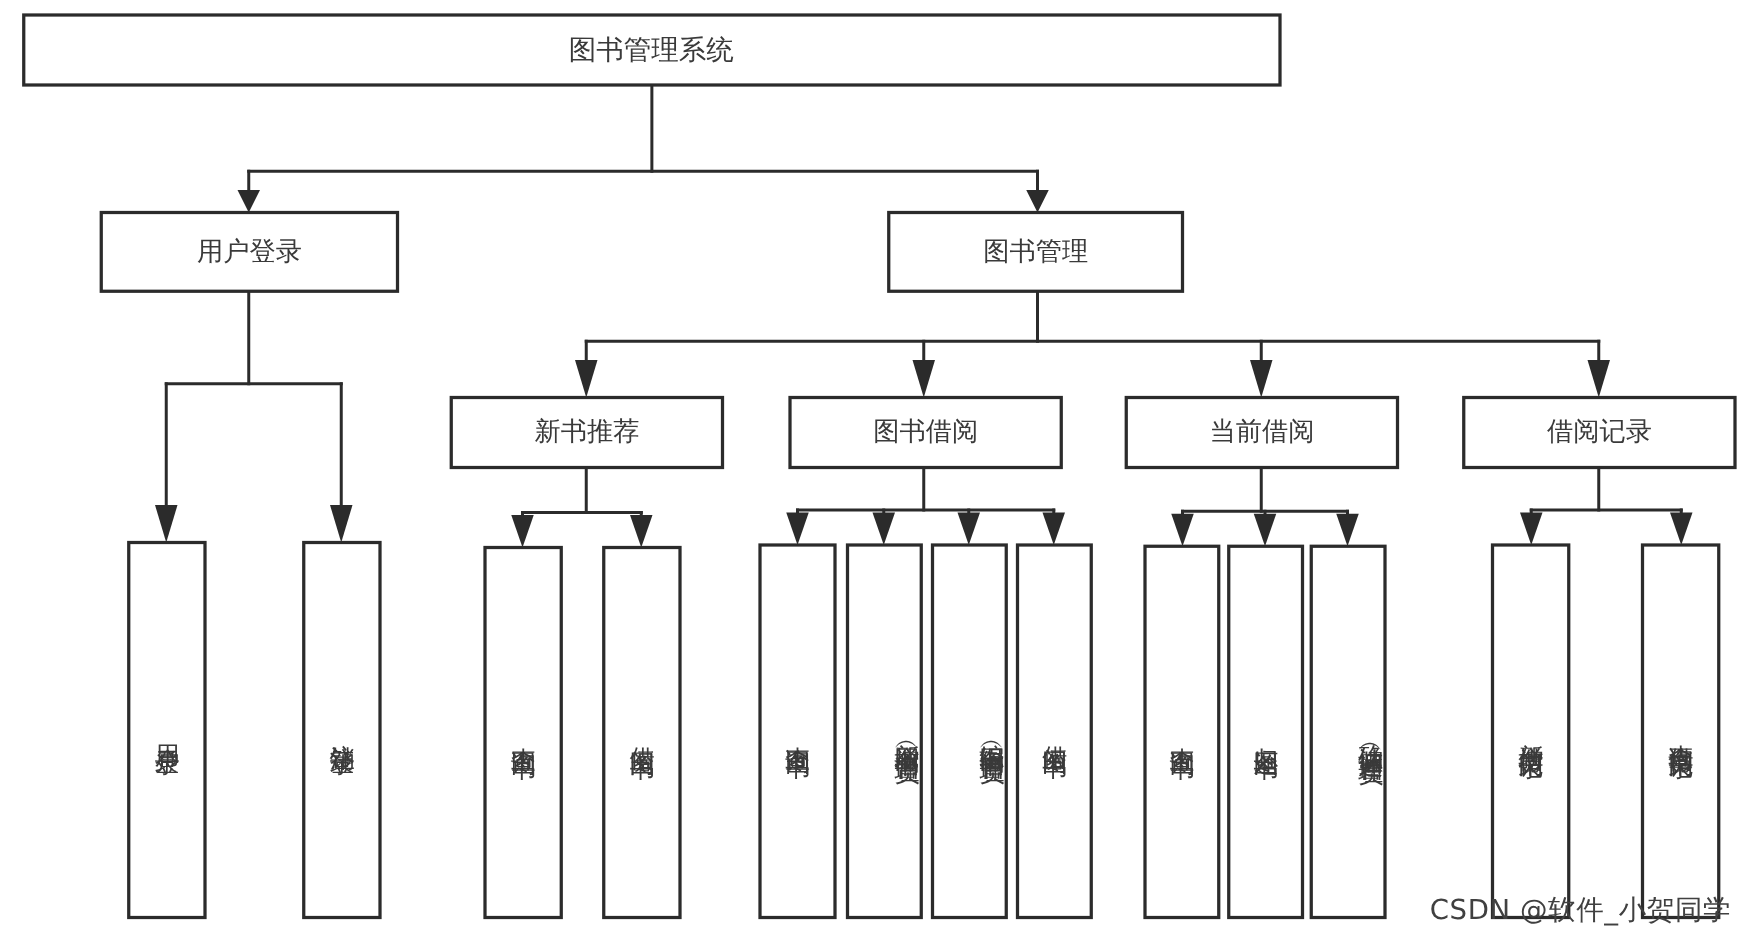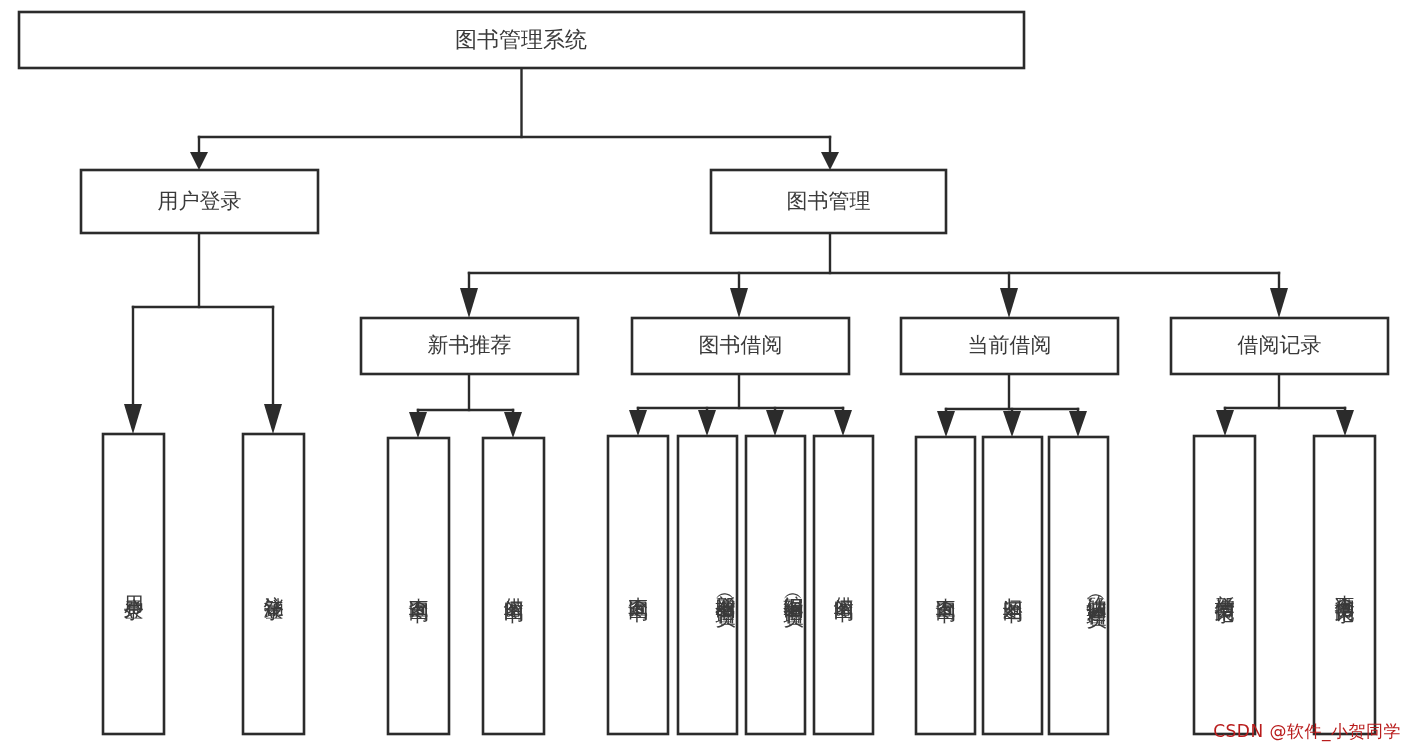--- a/index.html
+++ b/index.html
@@ -62,25 +62,25 @@
     letter-spacing: 2px;
     color: #3a3a3a;
     display: flex;
     align-items: center;
     justify-content: center;
     white-space: nowrap;
     pointer-events: none;
   }
   .watermark {
     position: absolute;
-    right: 4px;
+    right: 20px;
     bottom: 4px;
     font-family: "DejaVu Sans", "Liberation Sans", sans-serif;
-    font-size: 17px;
-    color: #b91c1c;
+    font-size: 22px;
+    color: #404040;
     white-space: nowrap;
     letter-spacing: 0.5px;
   }
 </style>
 </head>
 <body>
 
 <div id="diagram-root">
 
   <svg id="flow-svg" viewBox="0 0 1405 747">

